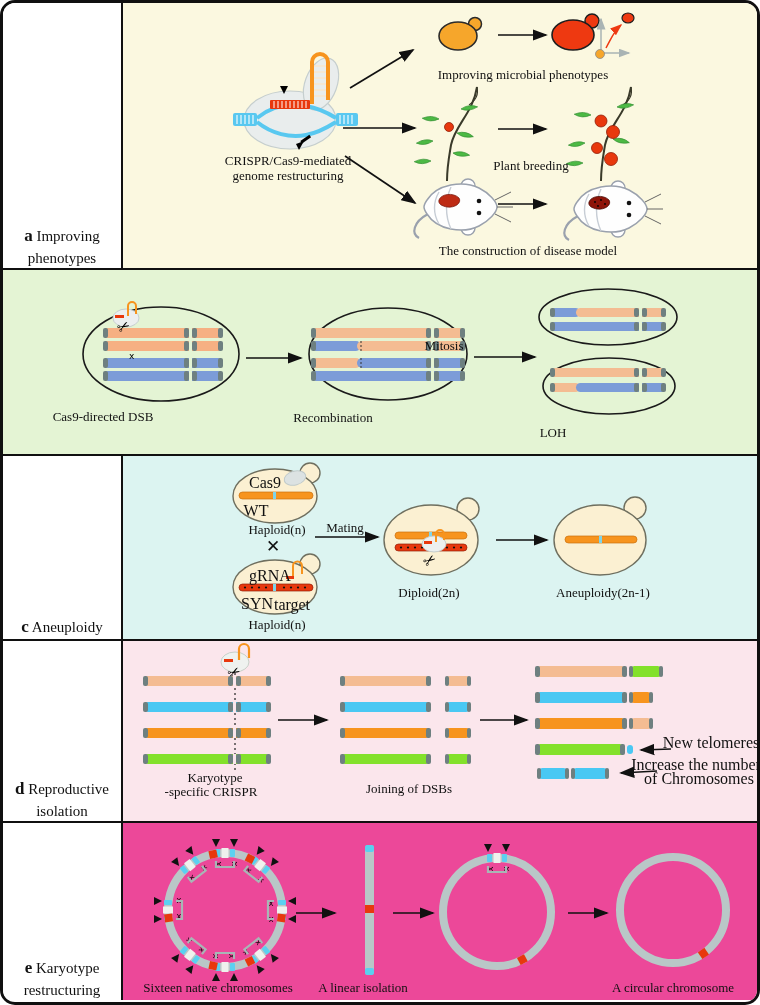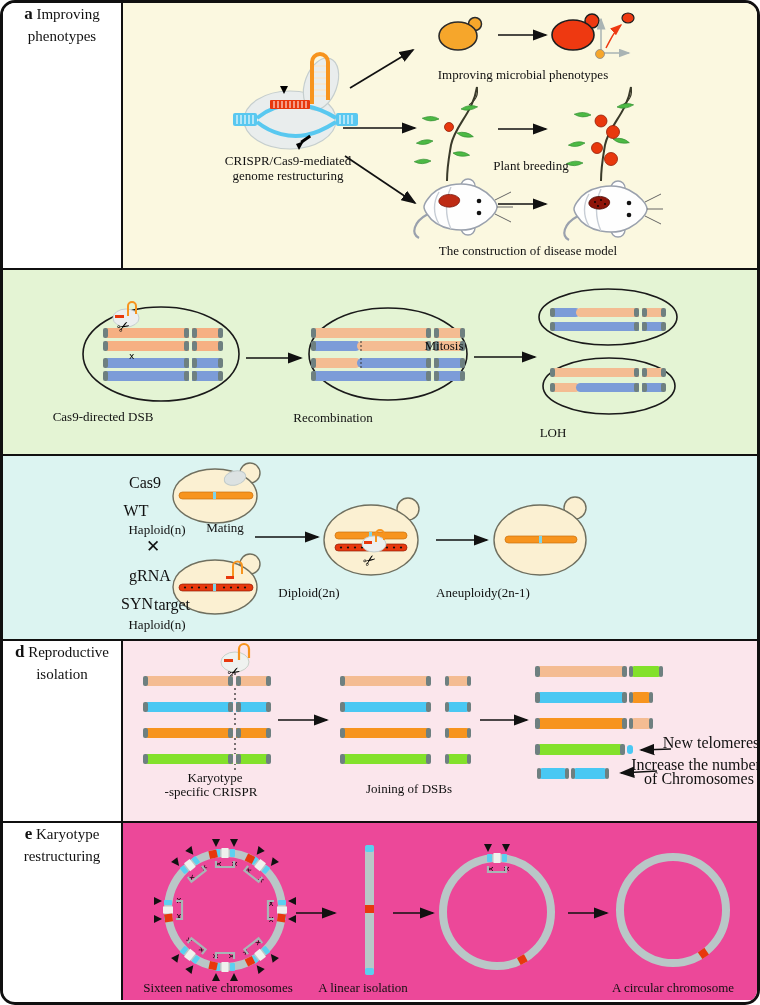--- a/index.html
+++ b/index.html
@@ -2,21 +2,21 @@
 <html><head>
 <meta charset="utf-8">
 <style>
   html,body{margin:0;padding:0;background:#fff;}
   .fig{position:relative;width:760px;height:1005px;box-sizing:border-box;
        border:3px solid #101010;border-radius:15px;overflow:hidden;
        font-family:"Liberation Serif",serif;color:#111;background:#fff;}
   .row{display:flex;}
   .row + .row{border-top:2px solid #101010;}
   .label-cell{width:118px;flex:0 0 118px;border-right:2px solid #101010;
-              display:flex;align-items:flex-start;justify-content:center;
+              display:flex;align-items:flex-end;justify-content:center;
               background:#fff;text-align:center;}
   .label-text{font-size:15px;line-height:1.35;padding:0 7px;}
   .label-text b{font-size:17px;}
   .panel{position:relative;flex:1 1 auto;overflow:hidden;}
   .panel svg{position:absolute;left:0;top:0;width:100%;height:100%;display:block;}
   .cap{position:absolute;transform:translateX(-50%);white-space:nowrap;
        font-size:13px;line-height:1.2;text-align:center;}
   .cap.small{font-size:16px;}
   .panel svg text{font-family:"DejaVu Sans",sans-serif;}
 </style>
@@ -280,20 +280,23 @@
         </g>
       </svg>
       <div class="cap" style="left:100px;top:139px">Cas9-directed DSB</div>
       <div class="cap" style="left:330px;top:140px">Recombination</div>
       <div class="cap" style="left:441px;top:68px">Mitosis</div>
       <div class="cap" style="left:550px;top:155px">LOH</div>
     </div>
   </div>
 
   <div class="row" style="height:183px">
+    <div class="label-cell">
+      <div class="label-text"><b>c</b> <span>Aneuploidy</span></div>
+    </div>
     <div class="panel" style="background:#DCF4F1">
       <svg viewBox="0 0 634 183">
         <defs>
           <marker id="ah-c" viewBox="0 0 8 6" refX="7" refY="3" markerWidth="9" markerHeight="7" orient="auto">
               <path d="M0,0L8,3L0,6z" fill="#111"></path>
             </marker>
         </defs>
 
         <g>
           <circle cx="187" cy="17" r="10" fill="#FBF0D2" stroke="#6F6F5F" stroke-width="1.4"></circle>

